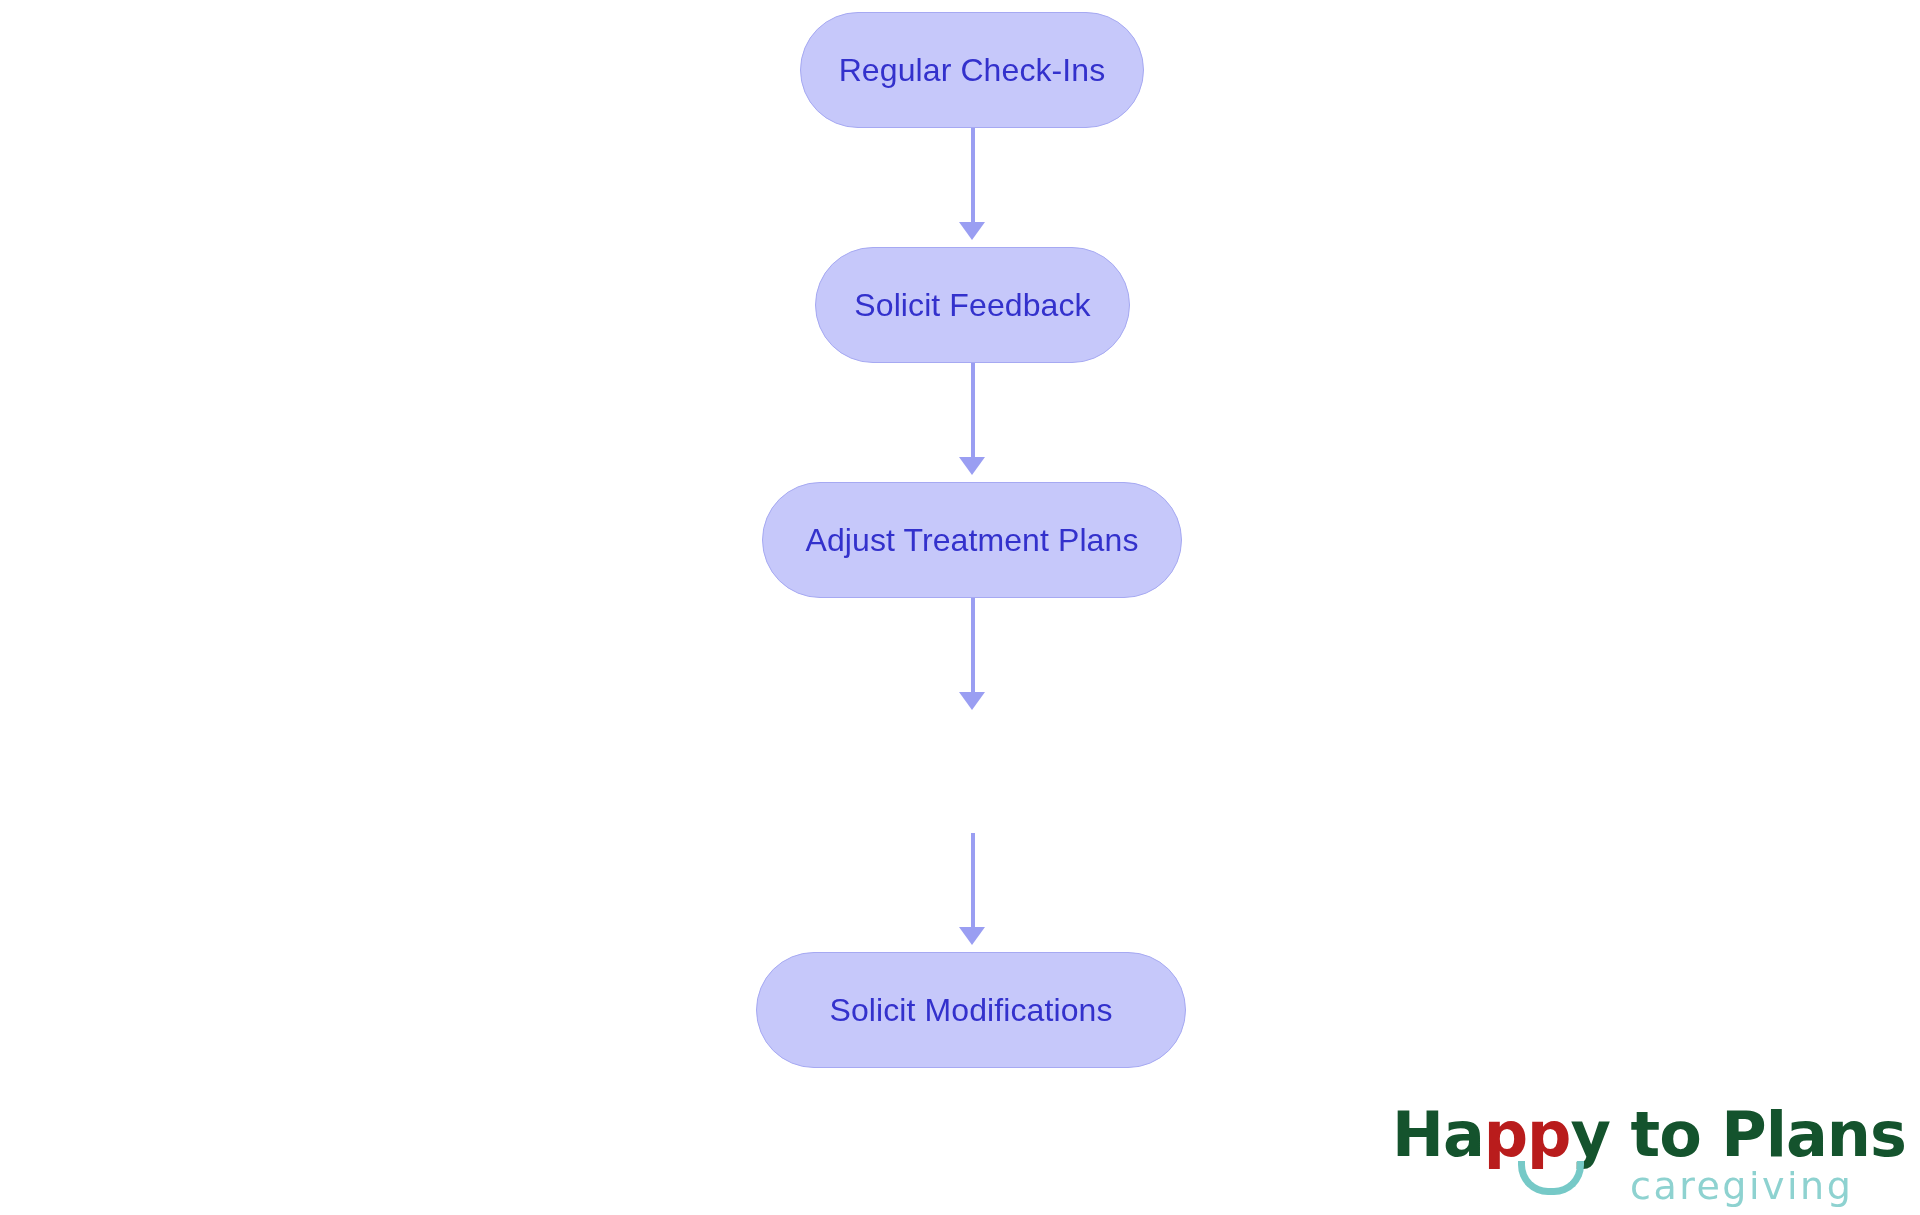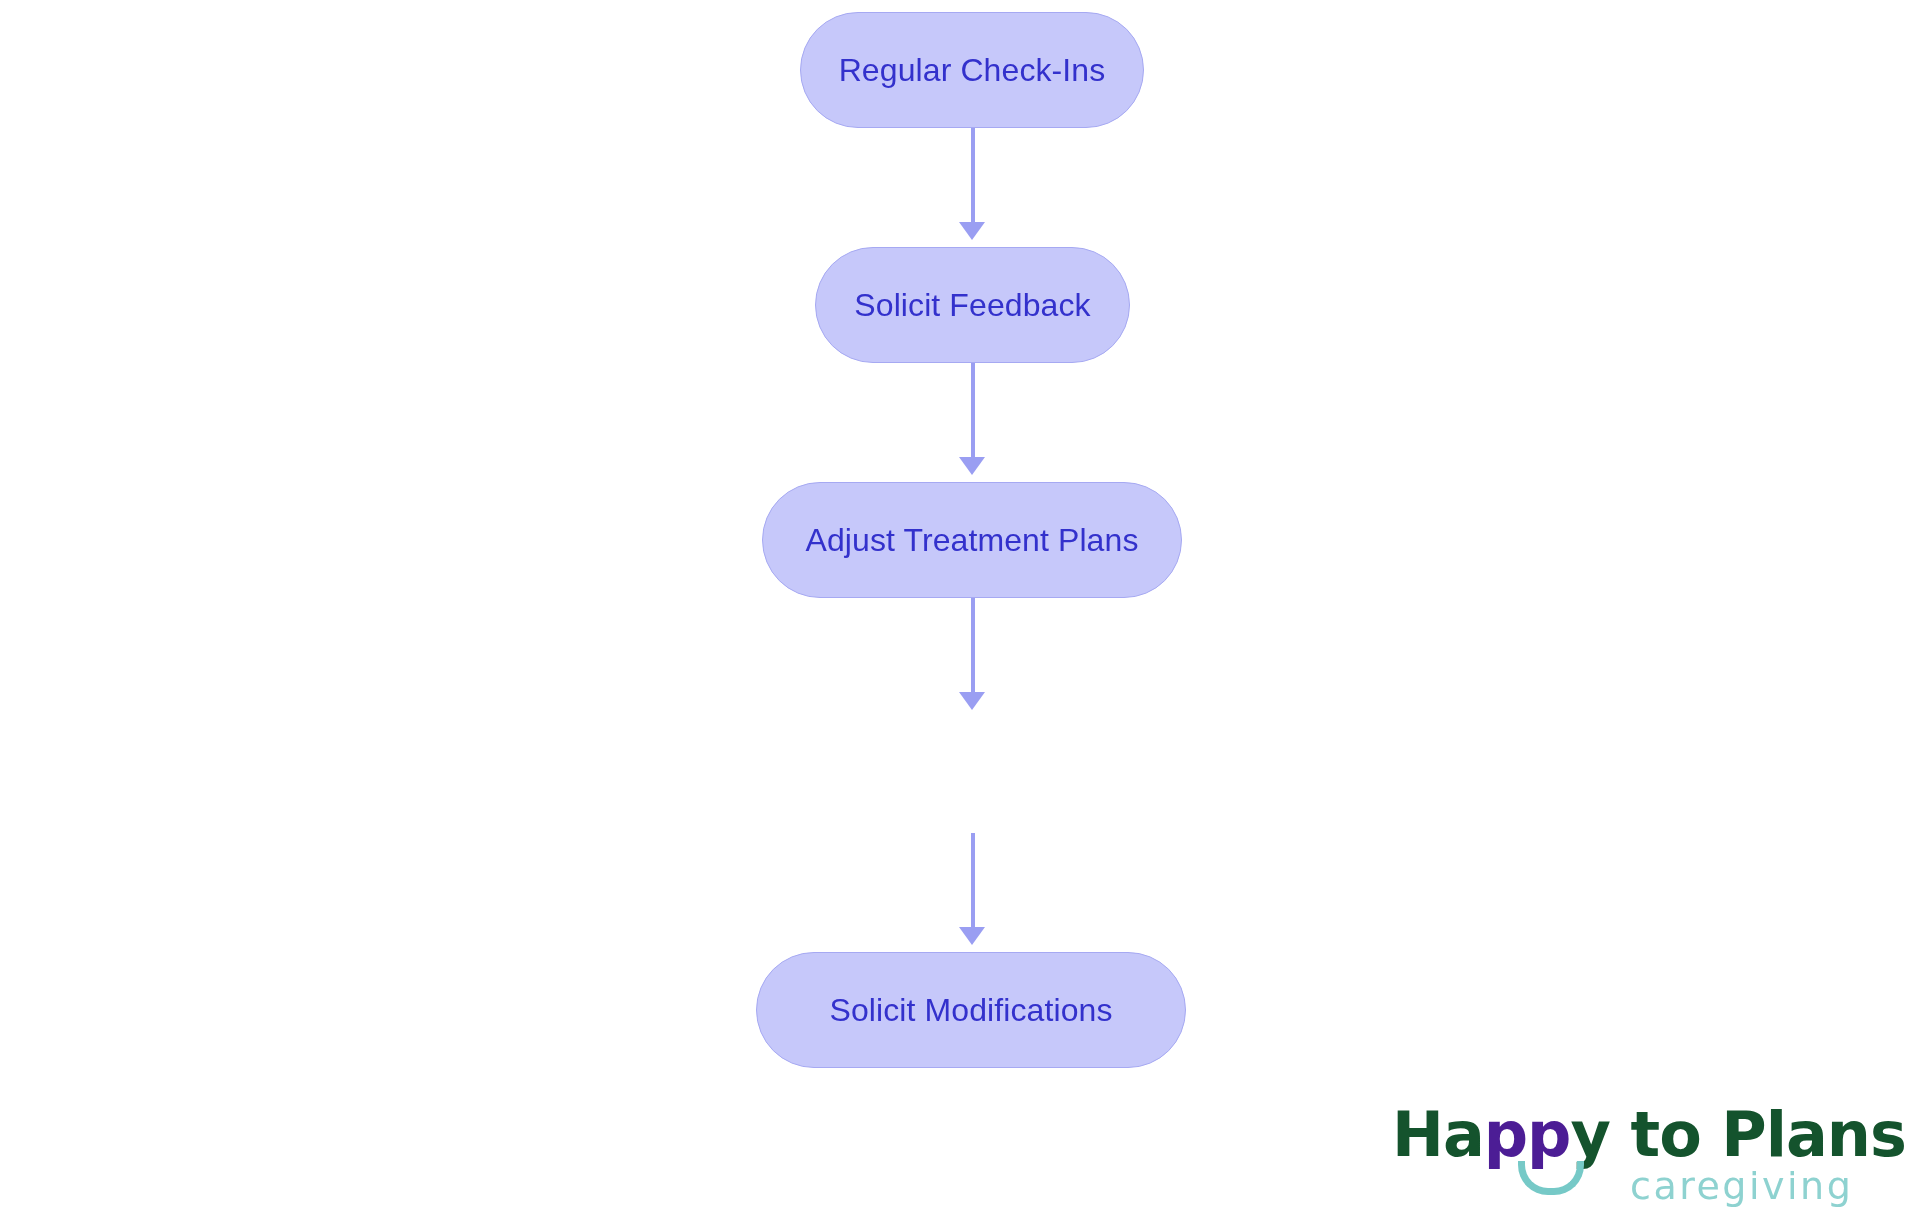--- a/index.html
+++ b/index.html
@@ -91,21 +91,21 @@
     left: 0;
     top: 0;
     font-family: "DejaVu Sans", sans-serif;
     font-weight: bold;
     font-size: 62px;
     line-height: 1;
     letter-spacing: -1px;
     white-space: nowrap;
   }
   .logo-coral { color: #14532d; }
-  .logo-teal  { color: #4c1d95; }
+  .logo-teal  { color: #b91c1c; }
 
   #logo-smile {
     position: absolute;
     left: 126px;
     top: 57px;
     width: 52px;
     height: 27px;
     border: 7px solid #76c9c7;
     border-top: none;
     border-radius: 0 0 30px 30px;

